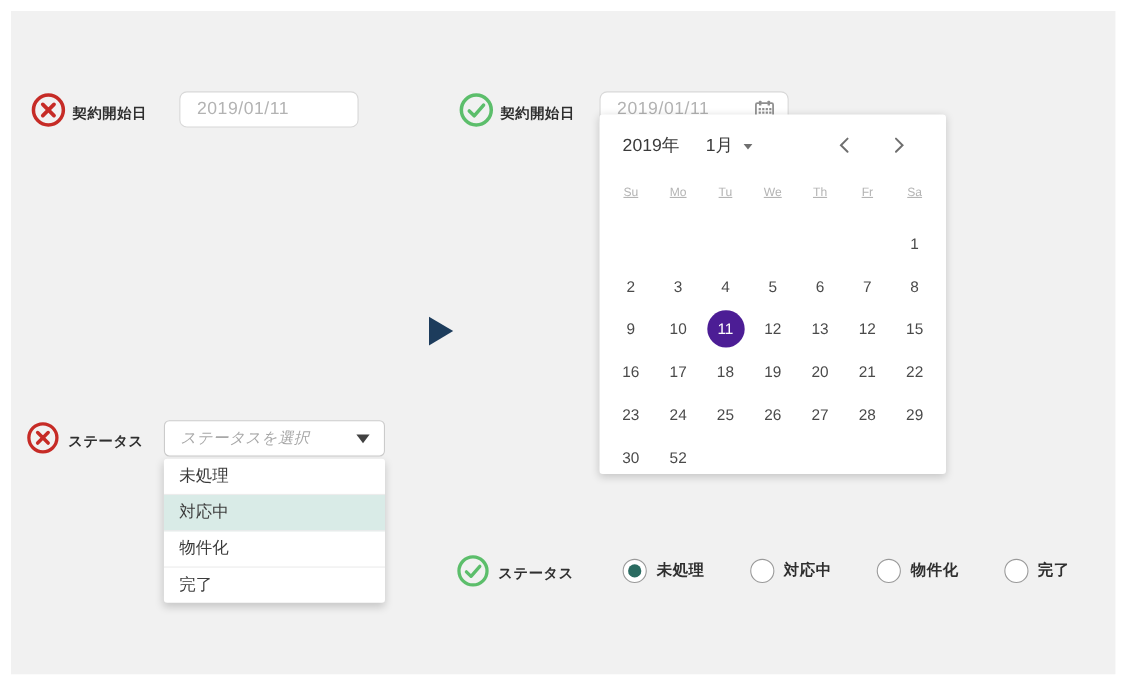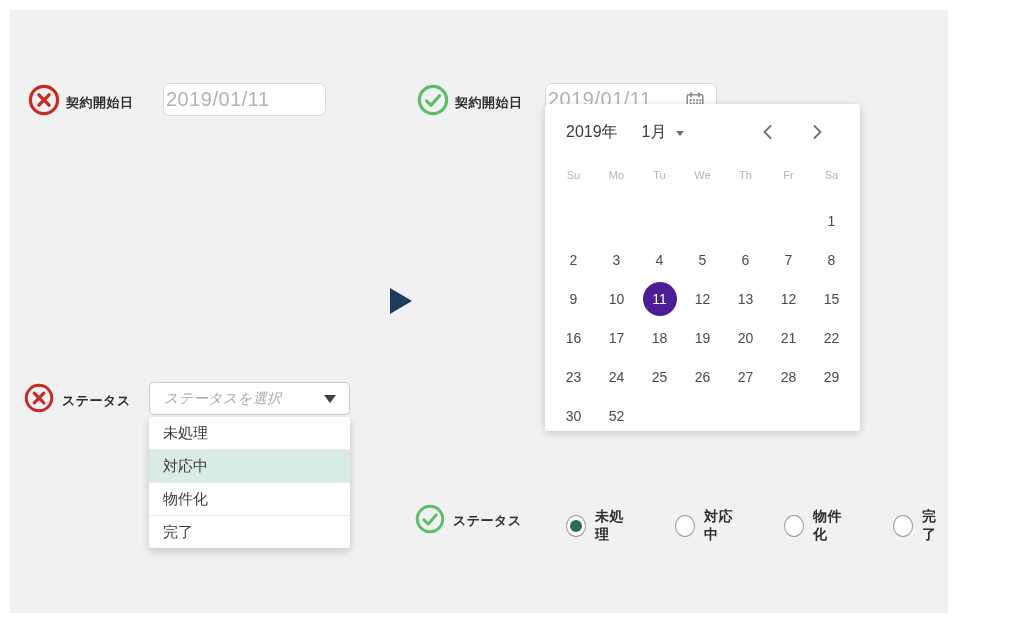--- a/index.html
+++ b/index.html
@@ -1,46 +1,46 @@
 <!DOCTYPE html>
 <html><head>
 <meta charset="utf-8">
 <style>
   html,body{margin:0;padding:0;background:#ffffff;}
-  .page{position:relative;width:948px;height:623px;background:#ffffff;overflow:hidden;
+  .page{position:relative;width:1024px;height:623px;background:#ffffff;overflow:hidden;
         font-family:"Liberation Sans","DejaVu Sans",sans-serif;}
   .panel{position:absolute;left:10px;top:10px;width:1004px;height:603px;background:#F1F1F1;}
 
   
   .badge{position:absolute;}
   .badge svg{display:block;}
 
   
   .field-label{position:absolute;font-size:13px;font-weight:bold;color:#2F2F2F;letter-spacing:.5px;}
 
   
   .text-input{position:absolute;background:#fff;border:1px solid #D8D8D8;border-radius:7px;
               box-sizing:border-box;height:33px;line-height:31px;}
-  .text-input .val{padding-left:2px;font-size:20px;color:#B3B3B3;letter-spacing:.5px;}
+  .text-input .val{padding-left:15px;font-size:16px;color:#B3B3B3;letter-spacing:.5px;}
   .input-cal-icon{position:absolute;right:11px;top:6px;width:20px;height:20px;cursor:pointer;}
 
   
   .datepicker{position:absolute;left:545px;top:104px;width:315px;height:327px;background:#fff;
               border-radius:3px;box-shadow:0 2px 8px rgba(0,0,0,.18);}
   .dp-title{position:absolute;left:21px;top:18px;display:flex;align-items:center;cursor:pointer;}
   .dp-year{font-size:16px;color:#3A3A3A;}
   .dp-month{font-size:16px;color:#3A3A3A;margin-left:24px;}
   .dp-caret{width:0;height:0;border-left:4.5px solid transparent;border-right:4.5px solid transparent;
             border-top:5.5px solid #6F6F6F;margin-left:9px;margin-top:2px;}
   .dp-nav{position:absolute;top:17px;width:22px;height:22px;cursor:pointer;}
   .dp-nav.prev{left:212px;}
   .dp-nav.next{left:261px;}
   .dp-weekdays{position:absolute;left:7px;top:63px;display:grid;grid-template-columns:repeat(7,43px);}
   .dp-wd{height:16px;display:flex;align-items:center;justify-content:center;
-         font-size:11px;color:#B4B4B4;}
+         font-size:11px;color:#B4B4B4;text-decoration:underline;}
   .dp-days{position:absolute;left:7px;top:97px;display:grid;grid-template-columns:repeat(7,43px);
            grid-auto-rows:39px;}
   .dp-day{display:flex;align-items:center;justify-content:center;cursor:pointer;}
   .dp-day-num{display:inline-flex;width:34px;height:34px;align-items:center;justify-content:center;
               border-radius:50%;font-size:14px;color:#4A4A4A;}
   .dp-day.selected .dp-day-num{background:#4c1d95;color:#ffffff;text-align:right;}
 
   
   .flow-arrow{position:absolute;left:390px;top:288px;width:0;height:0;
               border-left:22px solid #1D3C5C;border-top:13px solid transparent;

